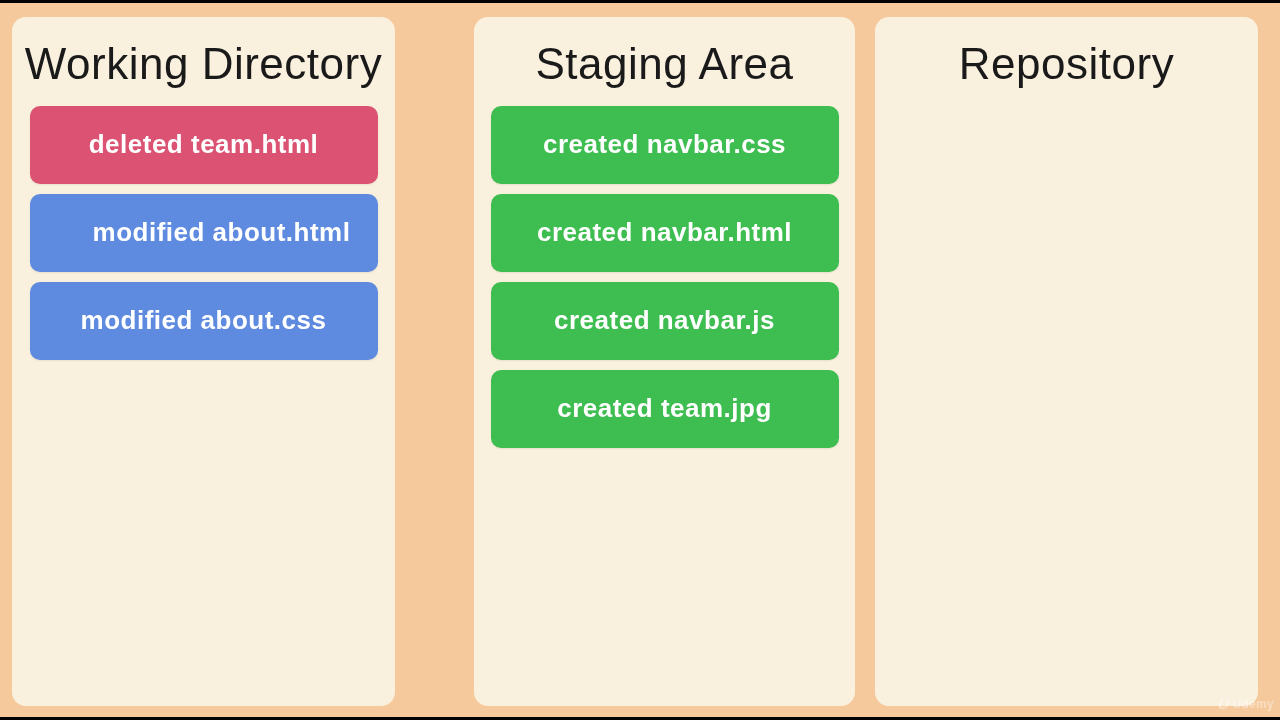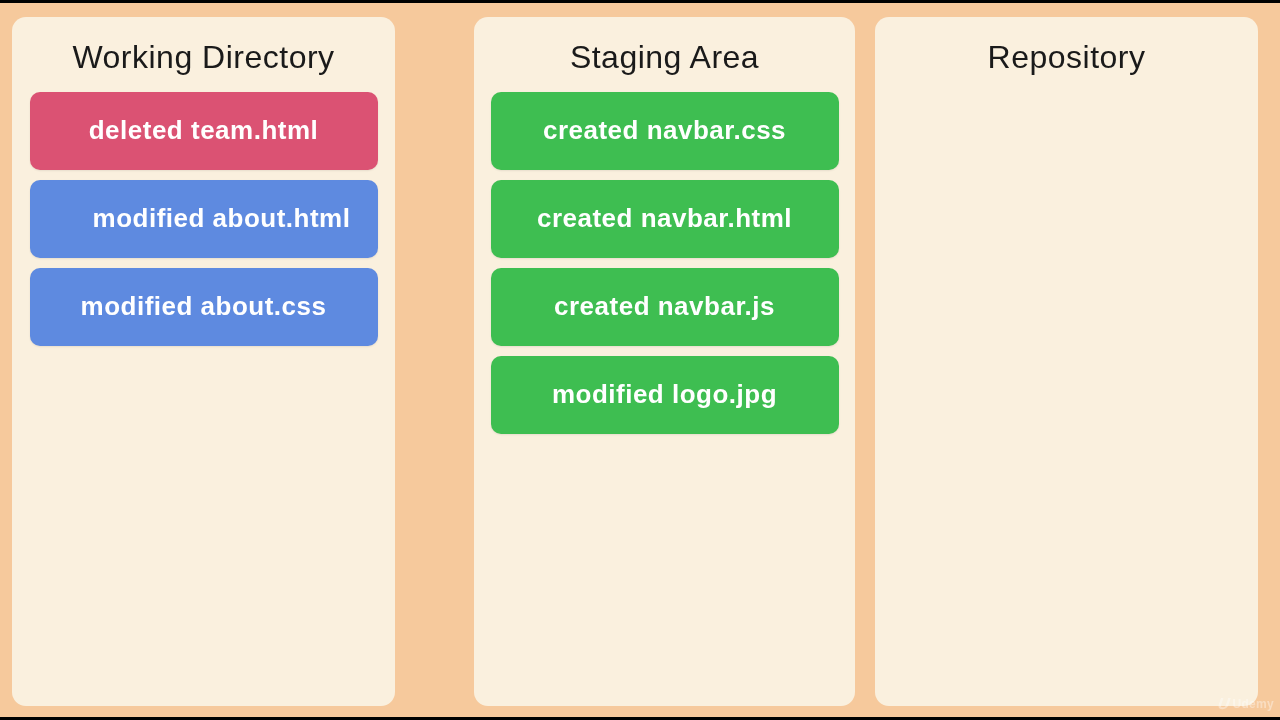--- a/index.html
+++ b/index.html
@@ -23,21 +23,21 @@
     border-radius: 14px;
     display: flex;
     flex-direction: column;
     align-items: center;
   }
   .col-0 { left: 12px;  width: 383px; }
   .col-1 { left: 474px; width: 381px; }
   .col-2 { left: 875px; width: 383px; }
   .column-title {
     margin-top: 22px;
-    font-size: 32px;
+    font-size: 44px;
     font-weight: 500;
     letter-spacing: 0.5px;
     color: var(--heading, #1A1A1A);
     text-align: center;
     line-height: 1.15;
     white-space: nowrap;
   }
   .card-list {
     margin-top: 16px;
     display: flex;
@@ -112,21 +112,21 @@
           <div class="file-card" style="background: rgb(62, 190, 81);">
     <span class="file-card-label" style="color: rgb(255, 255, 255);">created navbar.css</span>
   </div>
           <div class="file-card" style="background: rgb(62, 190, 81);">
     <span class="file-card-label" style="color: rgb(255, 255, 255);">created navbar.html</span>
   </div>
           <div class="file-card" style="background: rgb(62, 190, 81);">
     <span class="file-card-label" style="color: rgb(255, 255, 255);">created navbar.js</span>
   </div>
           <div class="file-card" style="background: rgb(62, 190, 81);">
-    <span class="file-card-label" style="color: rgb(255, 255, 255);">modified logo.jpg</span>
+    <span class="file-card-label" style="color: rgb(255, 255, 255);">created team.jpg</span>
   </div>
         </div>
   </div>
       <div class="column col-2">
     <div class="column-title">Repository</div>
     <div class="card-list"></div>
   </div>
     </div>
 
   <div class="watermark">

